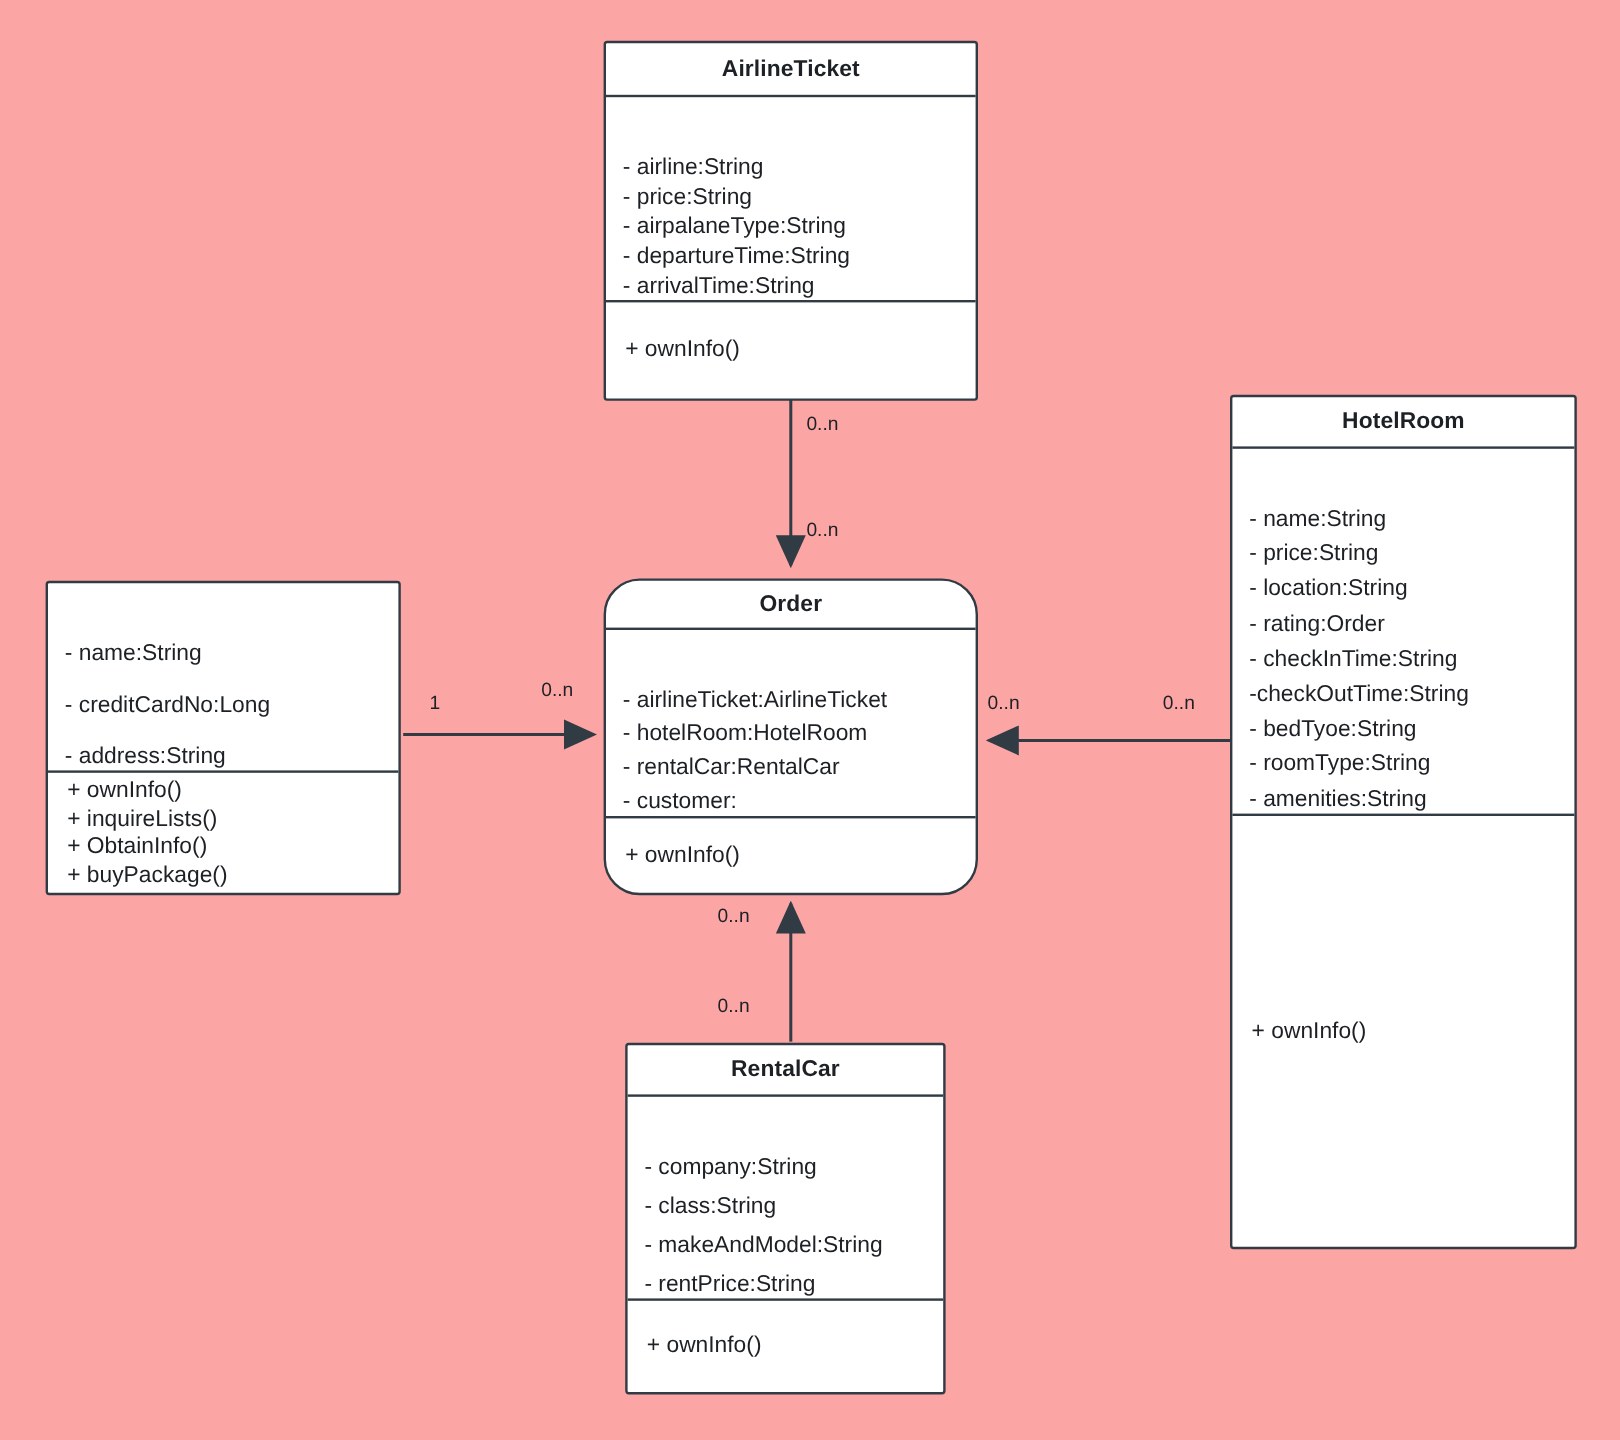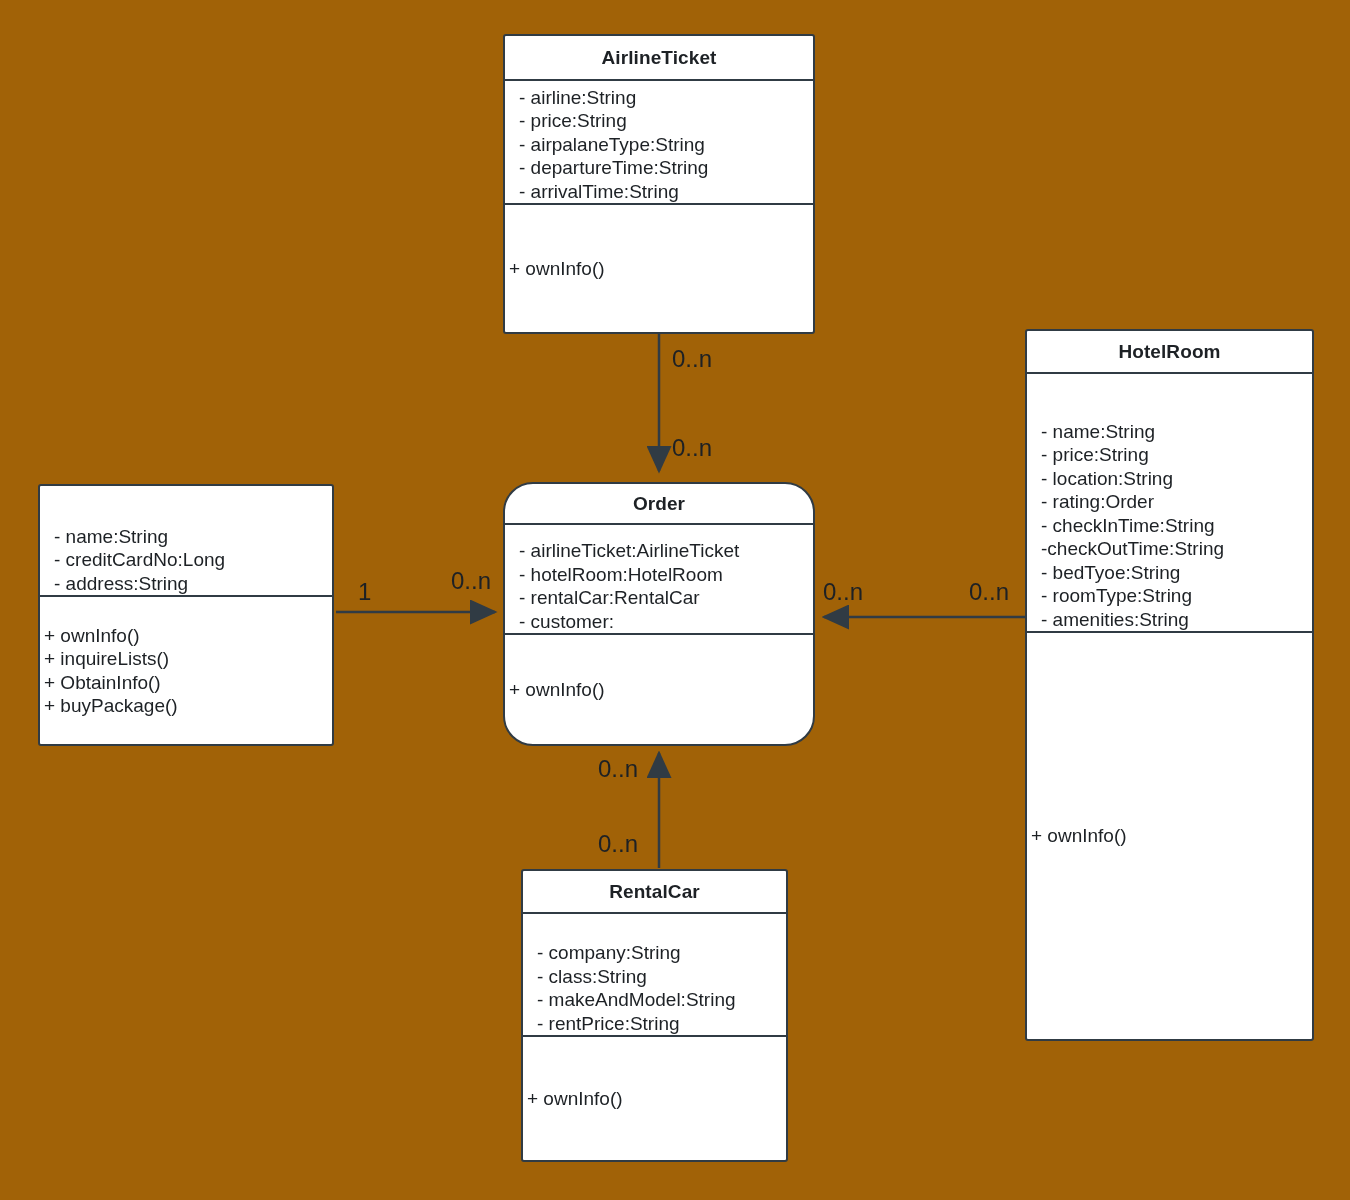--- a/index.html
+++ b/index.html
@@ -8,21 +8,21 @@
     background: #ffffff;
   }
   body {
     font-family: "Liberation Sans", "DejaVu Sans", sans-serif;
     color: #1d2125;
   }
   #canvas {
     position: relative;
     width: 1350px;
     height: 1200px;
-    background: #a16207;
+    background: #fca5a5;
     overflow: hidden;
   }
   svg.edges {
     position: absolute;
     left: 0;
     top: 0;
     width: 1350px;
     height: 1200px;
     pointer-events: none;
   }
@@ -46,39 +46,40 @@
     display: flex;
     align-items: center;
     justify-content: center;
   }
   .uml-attrs {
     box-sizing: border-box;
     border-bottom: 2px solid #303b44;
     padding: 0 14px;
     display: flex;
     flex-direction: column;
-    justify-content: flex-end;
+    justify-content: space-between;
+    margin-top: 47px;
   }
   .uml-ops {
     box-sizing: border-box;
-    padding: 0 4px;
+    padding: 0 16px;
     flex: 1 1 auto;
     display: flex;
     flex-direction: column;
     justify-content: center;
   }
   .uml-line {
     font-size: 19px;
     line-height: 23.5px;
     color: #1d2125;
     white-space: pre;
   }
   .edge-label {
     position: absolute;
-    font-size: 24px;
+    font-size: 16px;
     color: #1d2125;
     white-space: nowrap;
   }
 </style>
 </head>
 <body>
 
 <div id="canvas">
 
   <svg class="edges" viewBox="0 0 1350 1200">

